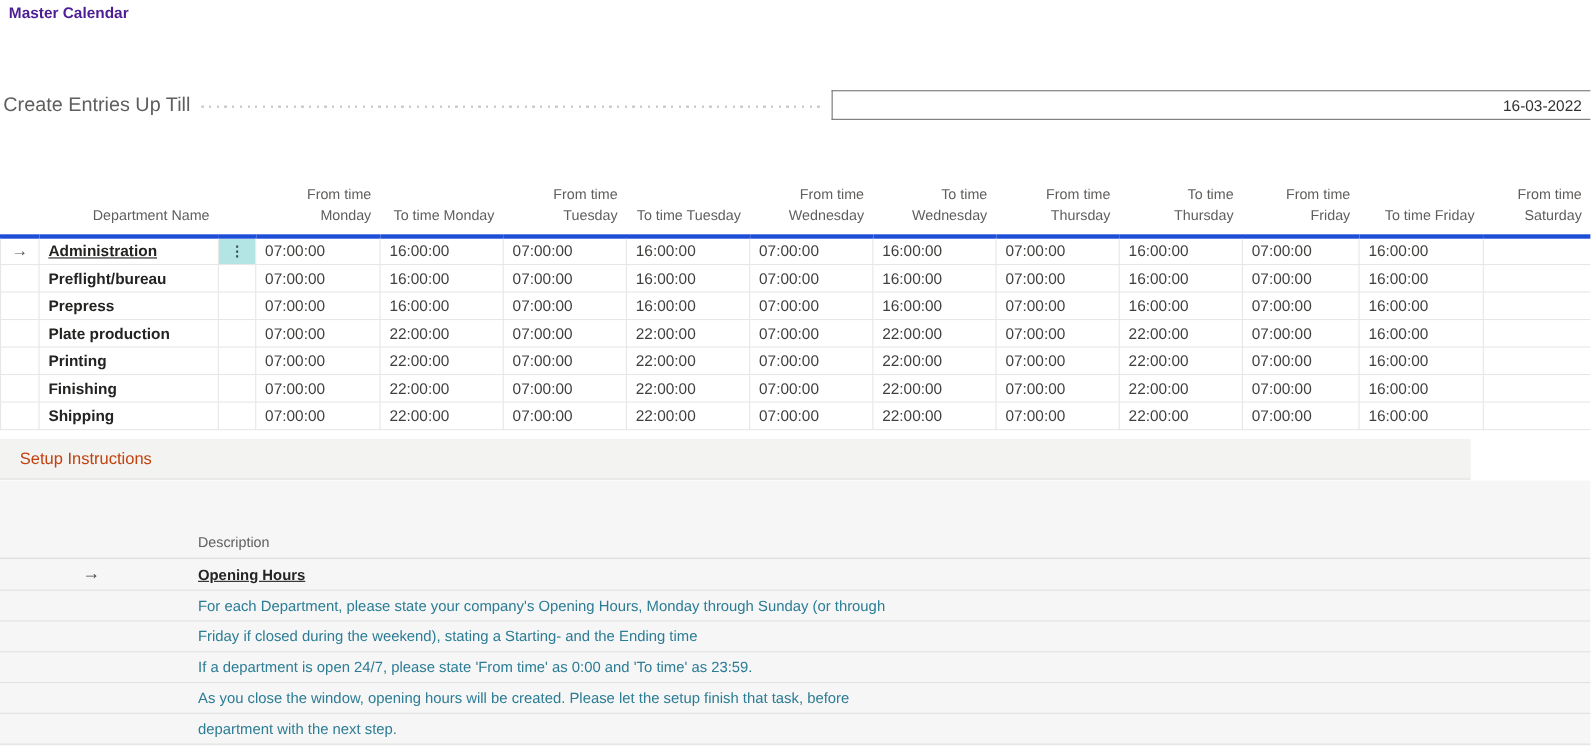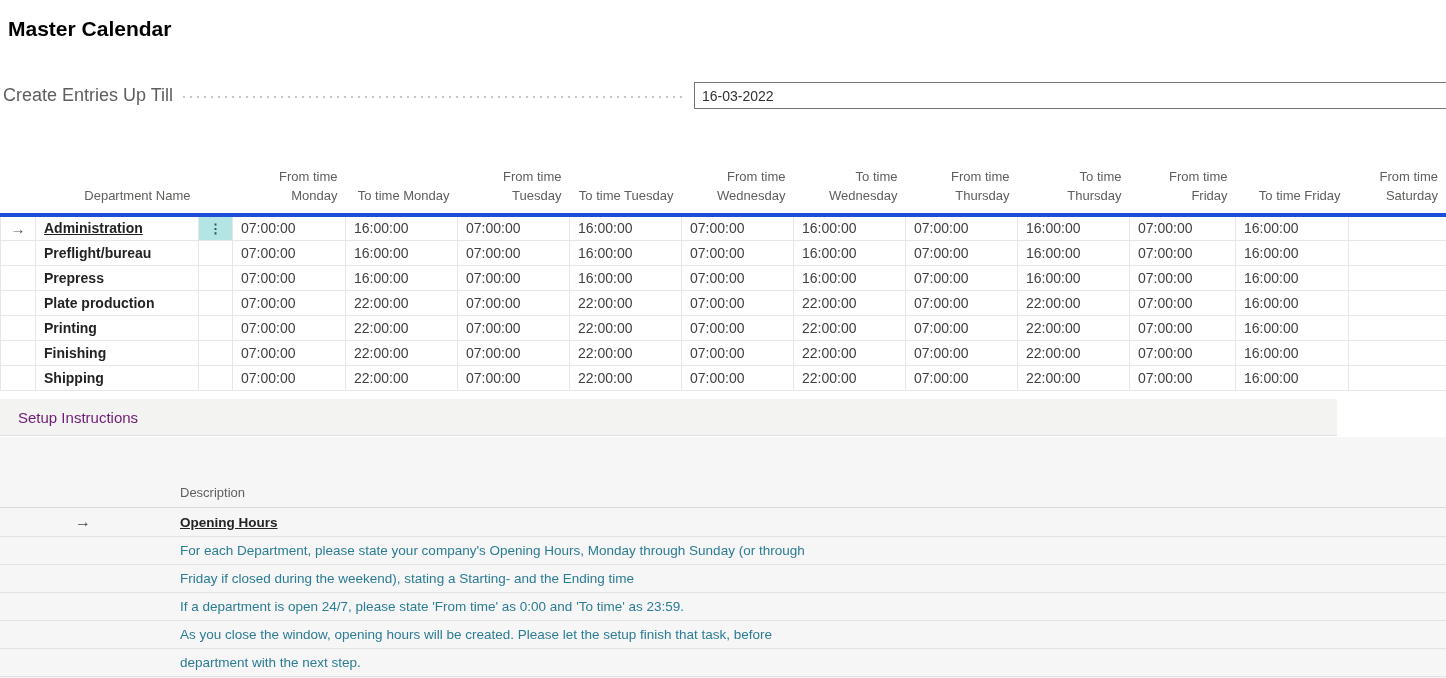--- a/index.html
+++ b/index.html
@@ -4,39 +4,39 @@
 <style>
   * { box-sizing: border-box; margin: 0; padding: 0; }
   html, body {
     width: 1446px; height: 678px;
     background: #ffffff;
     font-family: "Liberation Sans", sans-serif;
     overflow: hidden;
     position: relative;
   }
   .page-title {
-    position: absolute; left: 8px; top: 17px;
-    font-size: 21px; font-weight: 600; color: #000000;
+    position: absolute; left: 8px; top: 3px;
+    font-size: 14px; font-weight: 600; color: #4c1d95;
   }
   
   .field-row {
     position: absolute; left: 3px; top: 82px; right: 0; height: 27px;
     display: flex; align-items: center;
   }
   .field-label { font-size: 18px; color: #605e5c; white-space: nowrap; padding-right: 10px; }
   .leader-dots {
     flex: 1; height: 2px; margin-right: 10px; margin-top: 2px;
     background: repeating-linear-gradient(to right, #c6c6c5 0 2px, transparent 2px 7px);
   }
   .date-input {
-    width: 752px; height: 27px;
+    width: 690px; height: 27px;
     border: 1px solid #767472; border-right: none;
     font-family: "Liberation Sans", sans-serif;
     font-size: 14px; color: #323130; padding: 0 8px 0 7px;
-    outline: none; background: #fff;
+    outline: none; background: #fff; text-align: right;
   }
   
   .cal-table {
     position: absolute; left: 0; top: 168px; width: 1446px;
     border-collapse: collapse; table-layout: fixed;
   }
   .cal-table th {
     height: 47px; vertical-align: bottom; text-align: right;
     font-weight: 400; font-size: 13px; color: #605e5c;
     padding: 0 8px 7px 8px;
@@ -59,21 +59,21 @@
   .cal-table td.ellipsis-cell { padding: 0; text-align: center; }
   .cal-table tr.selected td.ellipsis-cell {
     background: #b2e5e3; color: #34504e; font-size: 13px; font-weight: 700;
   }
   .cal-table td.sat-cell { border-right: none; }
   
   .section-band {
     position: absolute; left: 0; top: 399px; width: 1337px; height: 37px;
     background: #f3f3f2; border-bottom: 1px solid #e1e1e0;
     display: flex; align-items: center; padding-left: 18px;
-    font-size: 15px; color: #701a75;
+    font-size: 15px; color: #c2410c;
   }
   
   .instructions {
     position: absolute; left: 0; top: 437px; width: 1446px; bottom: 0;
     background: #f6f6f7;
   }
   .desc-header {
     height: 71px; display: flex; align-items: flex-end;
     padding: 0 0 7px 180px;
     font-size: 13px; color: #605e5c;

